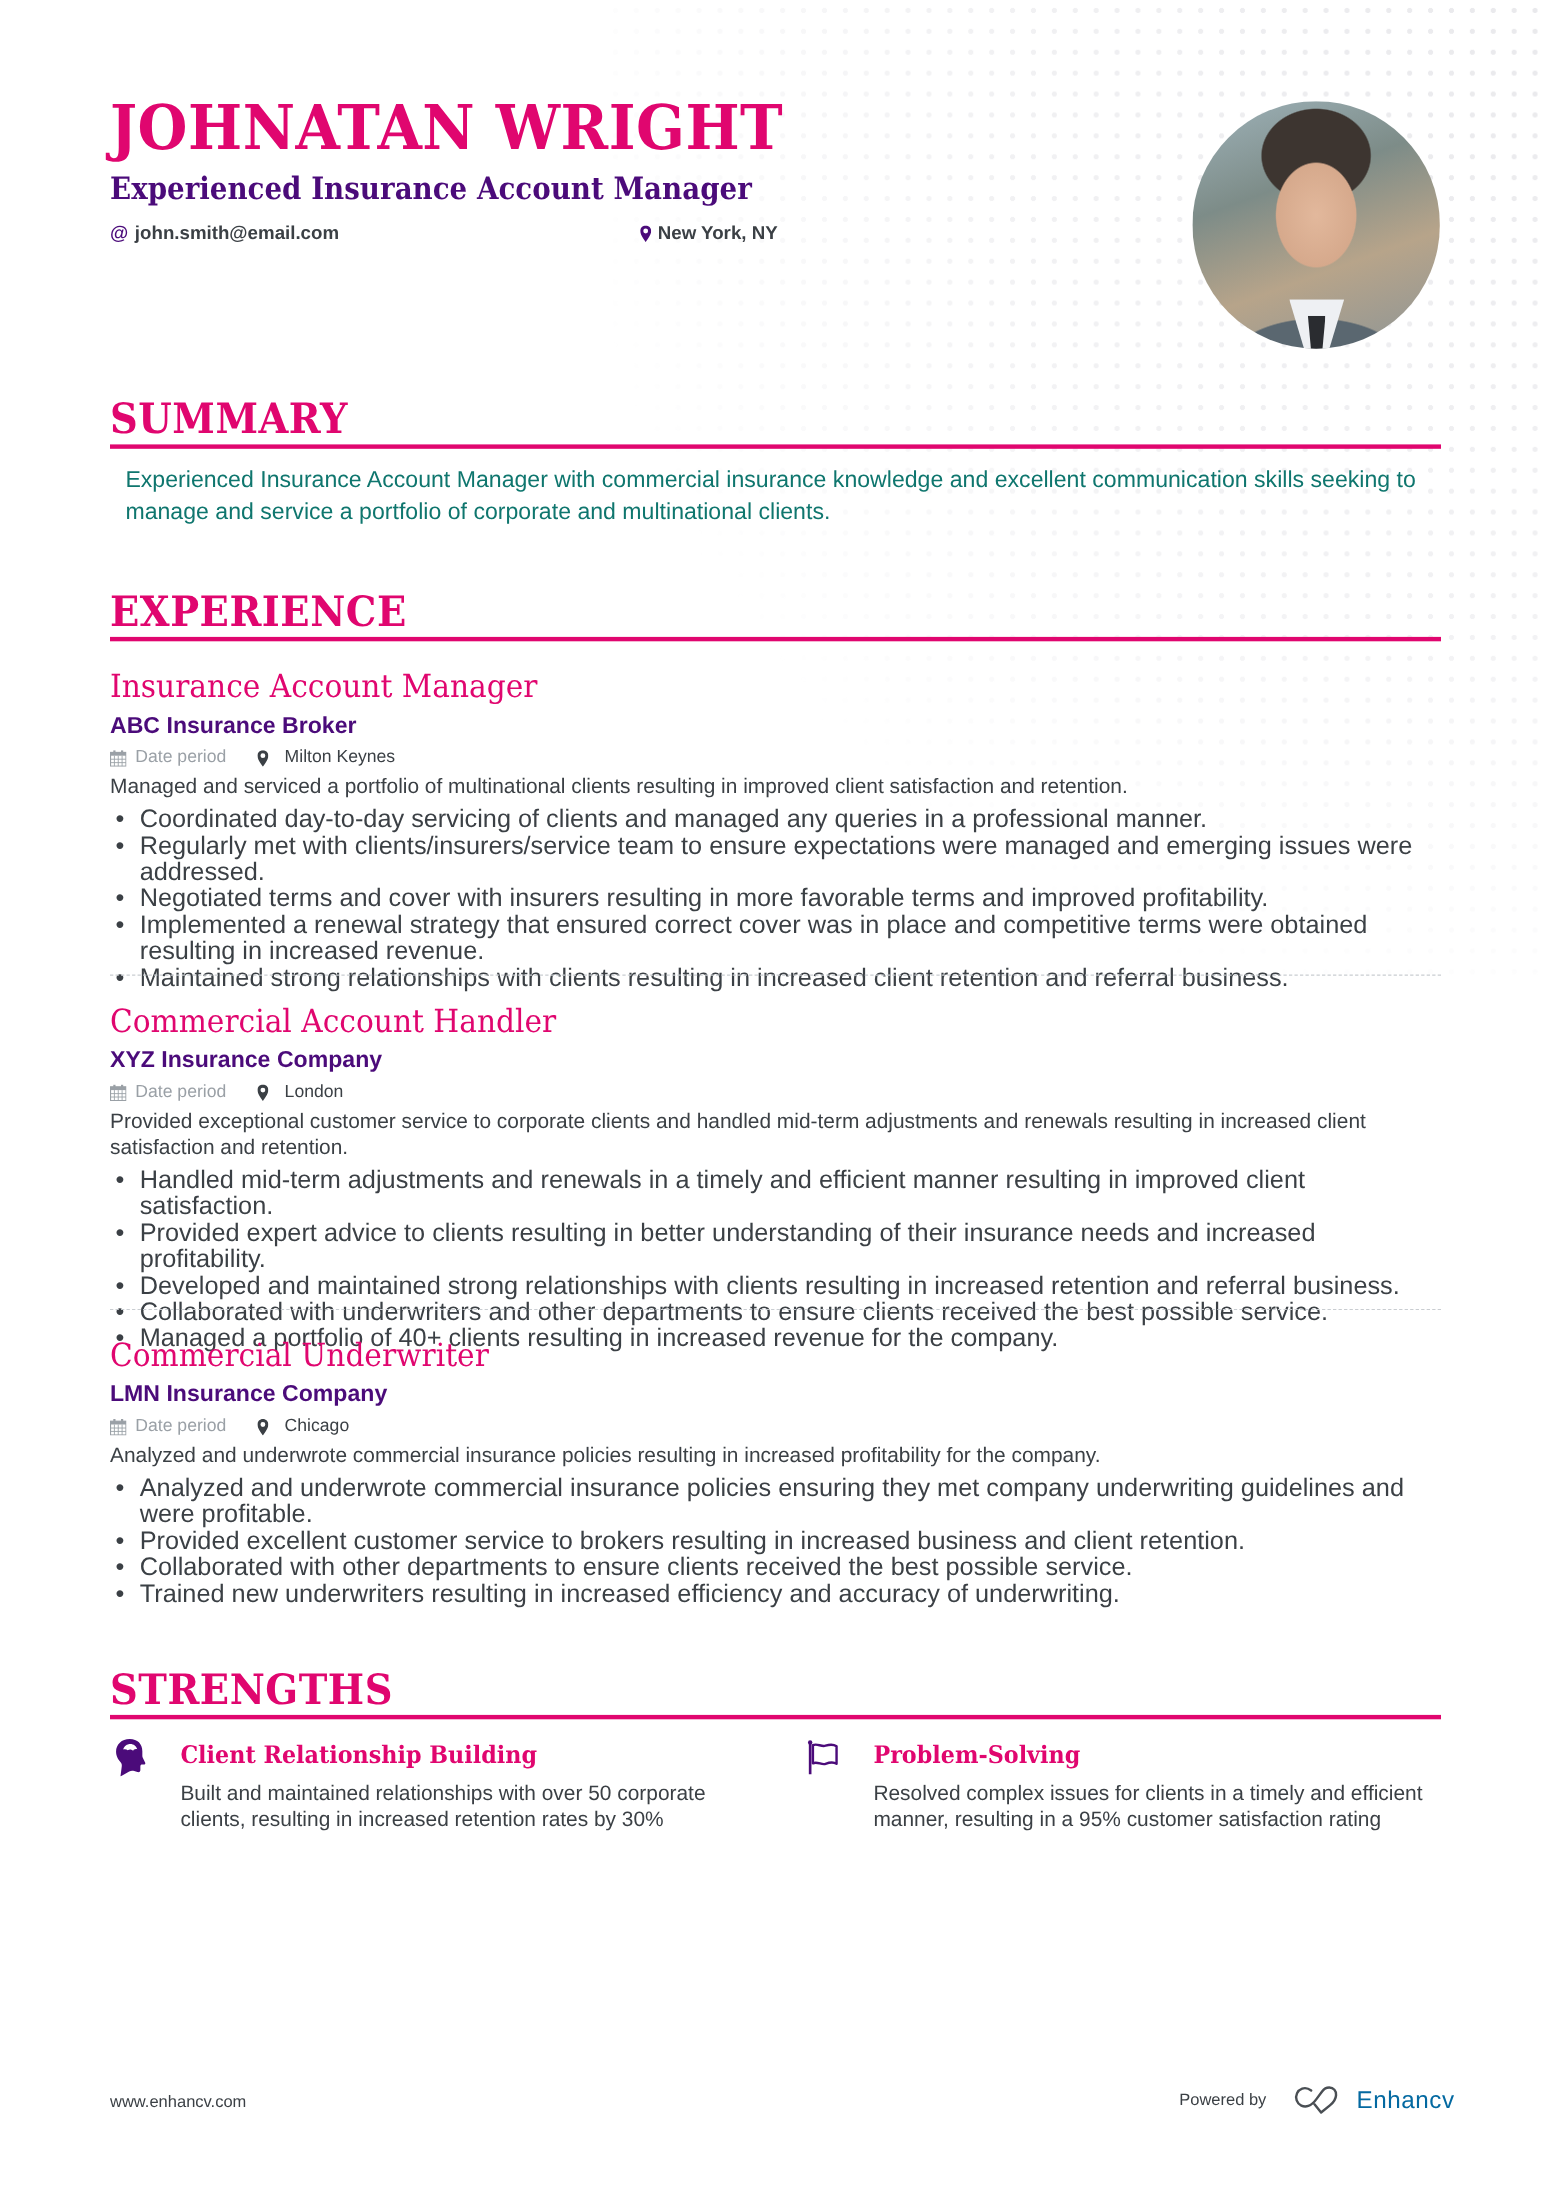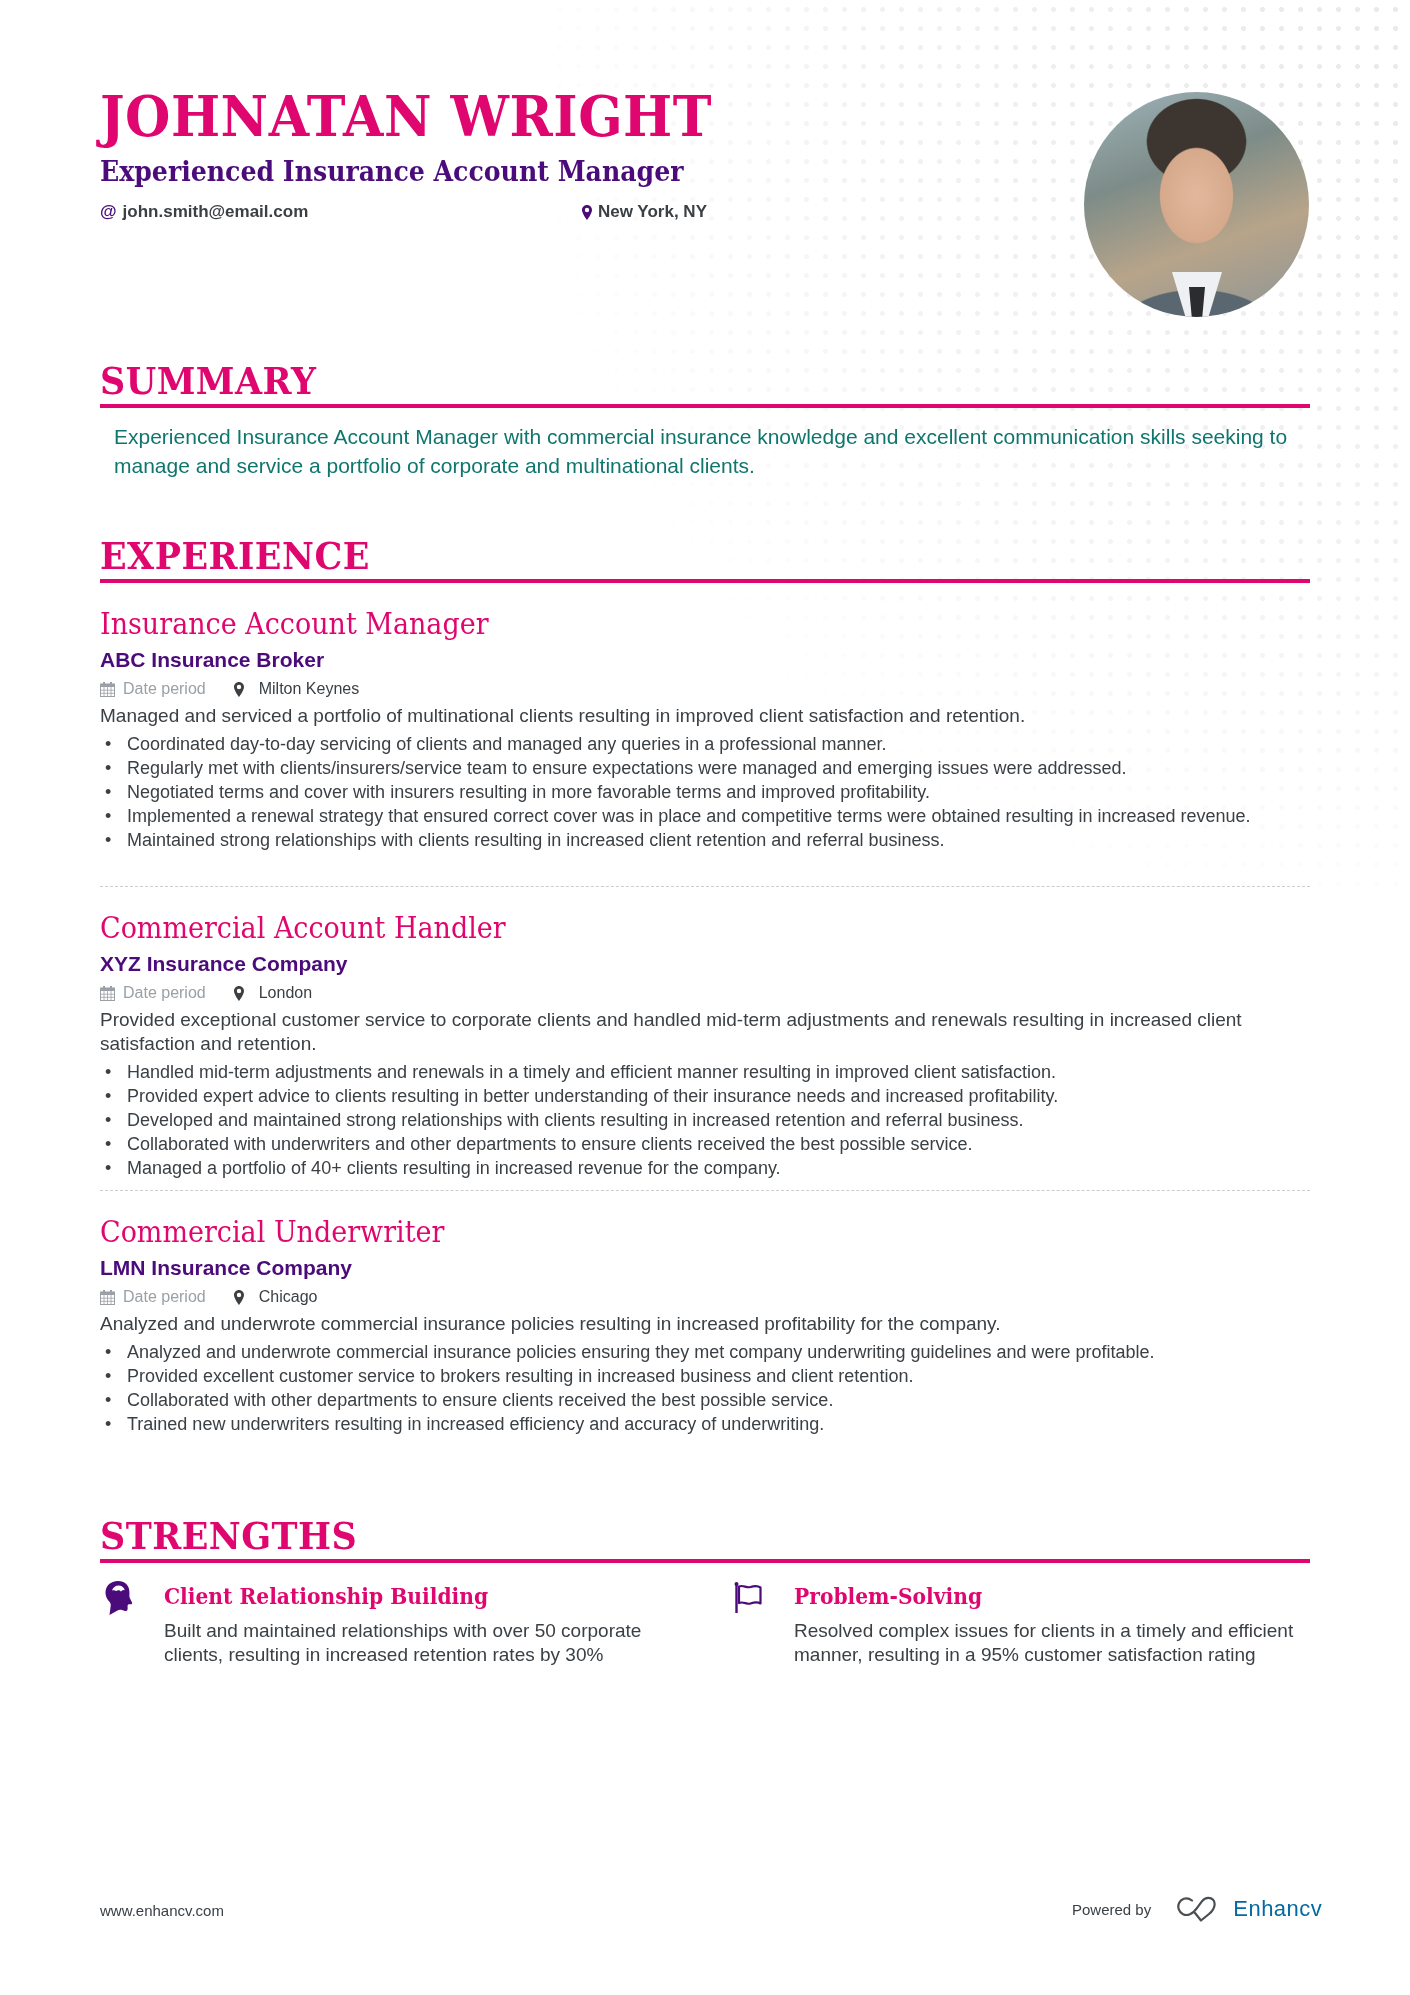--- a/index.html
+++ b/index.html
@@ -59,21 +59,21 @@
     .job { position: absolute; left: 0; width: 1210px; margin-top: 10px; }
     .job-title { font-family: "DejaVu Serif", "Liberation Serif", serif; font-size: 29px; color: #e0066f; line-height: 36px; transform: scaleX(0.93); transform-origin: left; white-space: nowrap; }
     .job-company { font-size: 21px; font-weight: bold; color: #4b0b7a; line-height: 28px; margin-top: 4px; }
     .job-meta { display: flex; align-items: center; font-size: 16px; line-height: 22px; margin-top: 4px; }
     .job-meta .date { color: #9aa0a6; display: flex; align-items: center; gap: 8px; }
     .job-meta .loc { color: #3b4045; display: flex; align-items: center; gap: 15px; margin-left: 28px; }
     .cal-icon { width: 15px; height: 15px; display: inline-block; }
     .pin-icon { width: 10px; height: 15px; display: inline-block; }
     .job-desc { font-size: 19px; line-height: 24px; color: #3b4045; margin-top: 4px; }
     .bullets { list-style: none; margin-top: 4px; }
-    .bullets li { position: relative; padding-left: 27px; font-size: 18px; line-height: 24px; color: #3b4045; }
+    .bullets li { position: relative; padding-left: 27px; font-size: 23px; line-height: 24px; color: #3b4045; }
     .bullets li::before { content: "•"; position: absolute; left: 5px; top: 0; color: #3b4045; }
     .dash-sep { position: absolute; left: 0; width: 1210px; height: 0; border-top: 1px dashed #c9cdd1; }
 
     .strength { position: absolute; width: 560px; }
     .strength-icon { position: absolute; left: 0; top: 0; width: 30px; height: 34px; }
     .strength-title { position: absolute; left: 60px; top: 0; font-family: "DejaVu Serif", "Liberation Serif", serif; font-weight: bold; font-size: 22px; color: #e0066f; line-height: 30px; transform: scaleX(0.92); transform-origin: left; white-space: nowrap; }
     .strength-desc { position: absolute; left: 60px; top: 38px; width: 510px; font-size: 19px; line-height: 24px; color: #3b4045; }
 
     .footer-left { position: absolute; left: 100px; top: 1902px; font-size: 15px; color: #3b4045; }
     .footer-right { position: absolute; left: 1072px; top: 1896px; display: flex; align-items: center; gap: 24px; }

